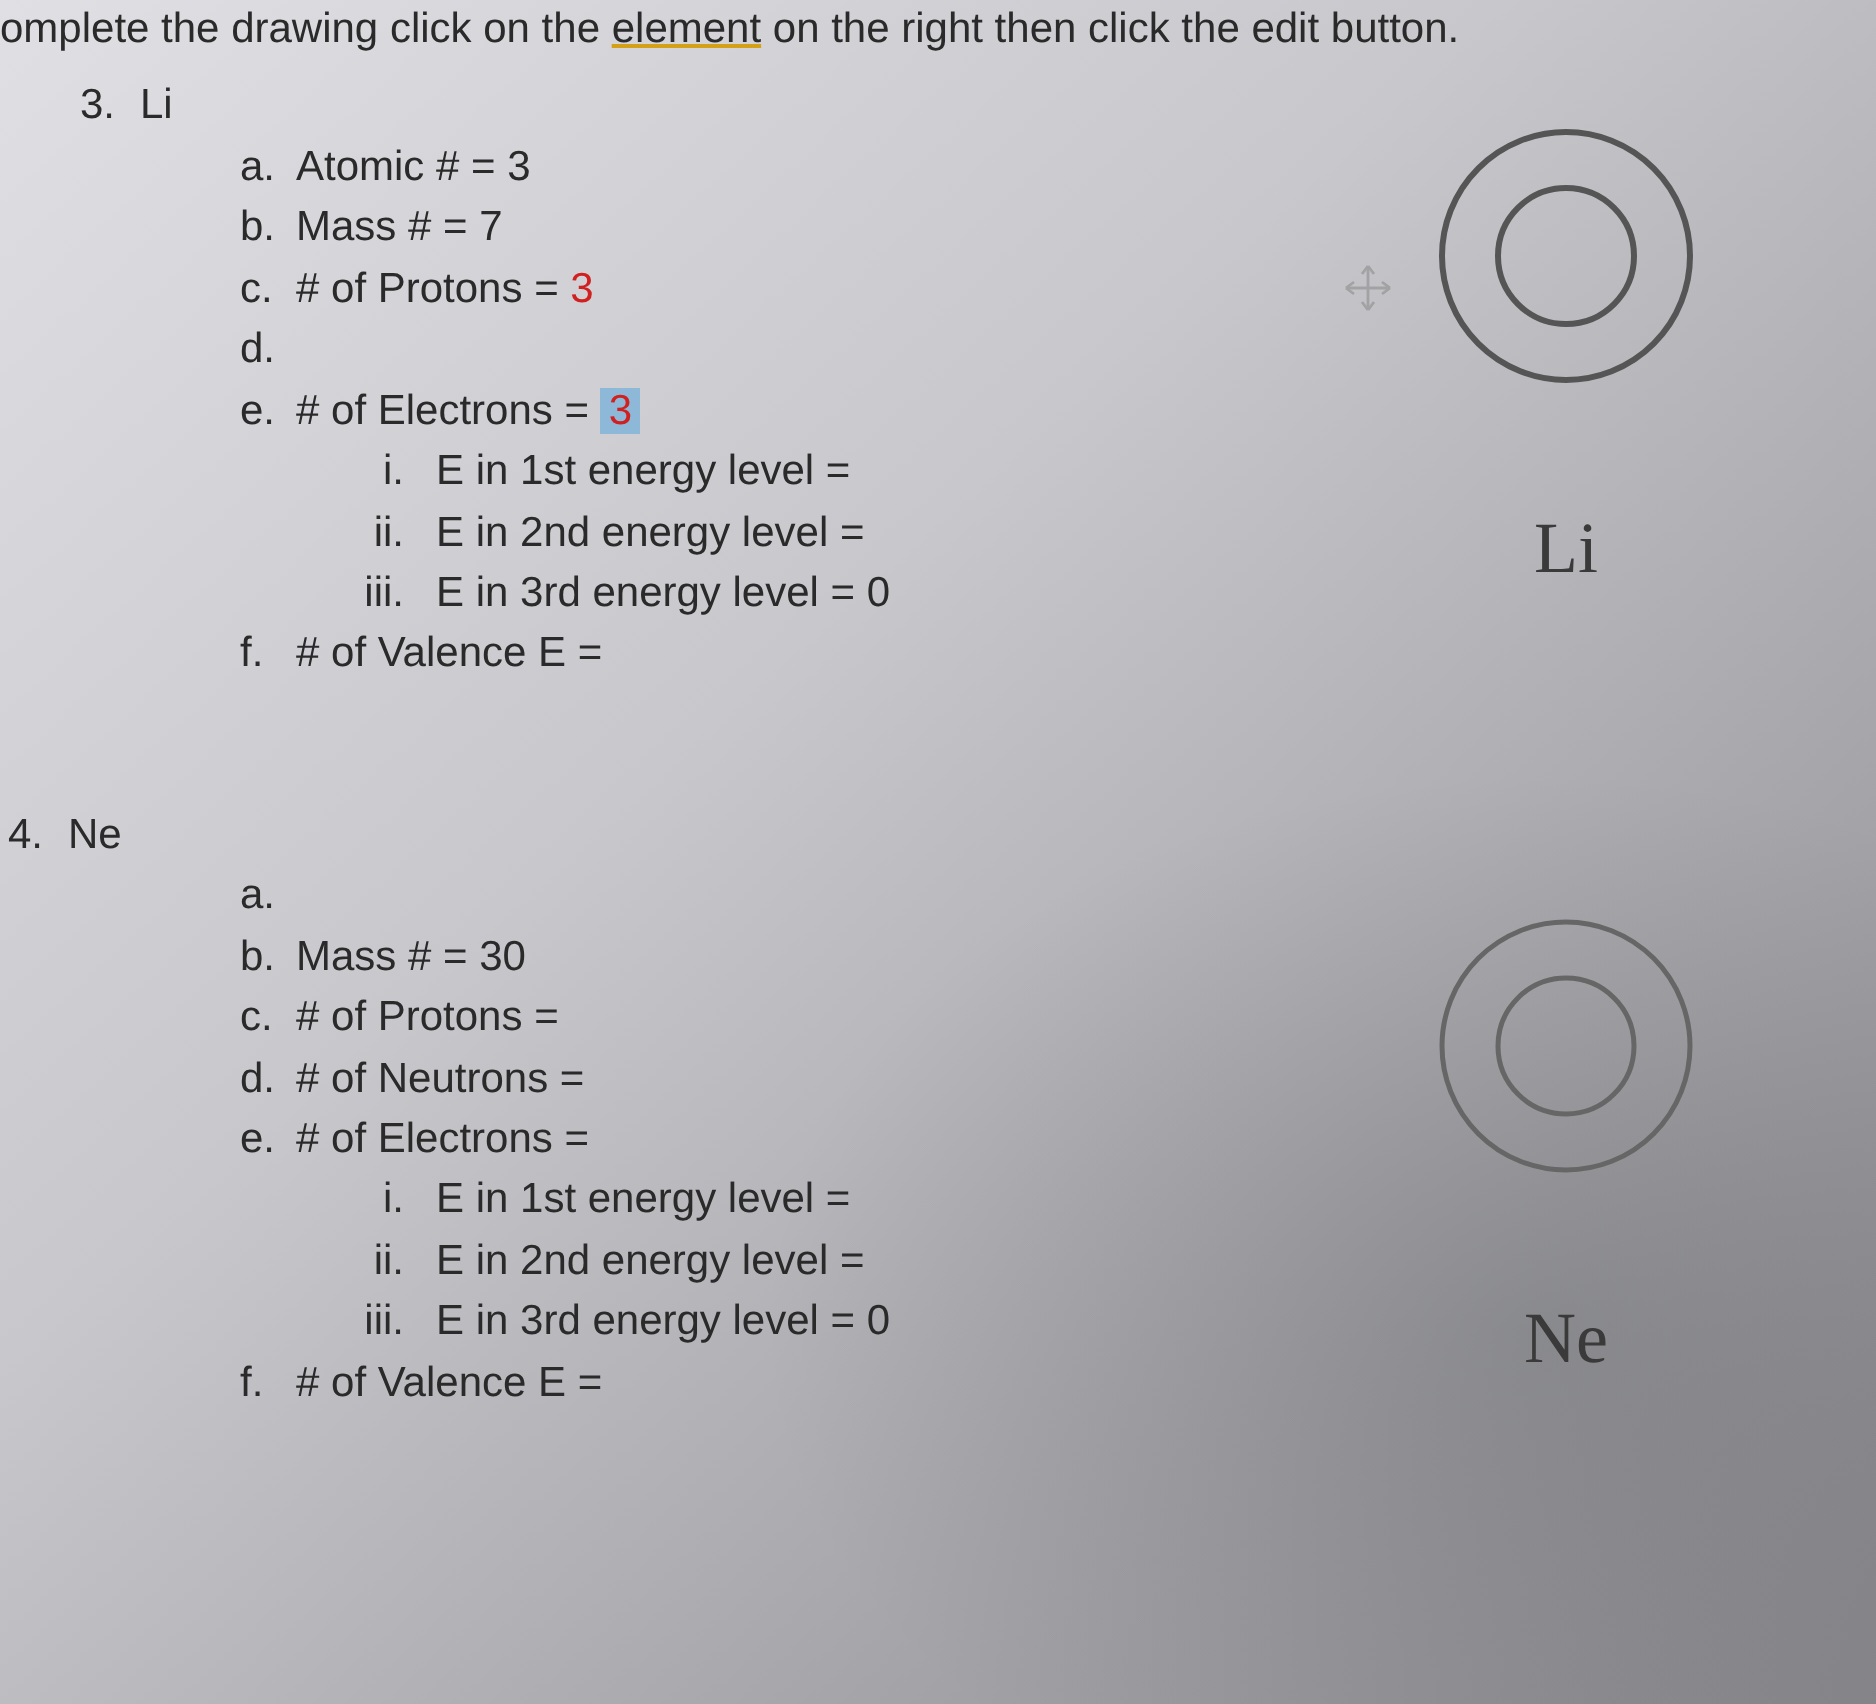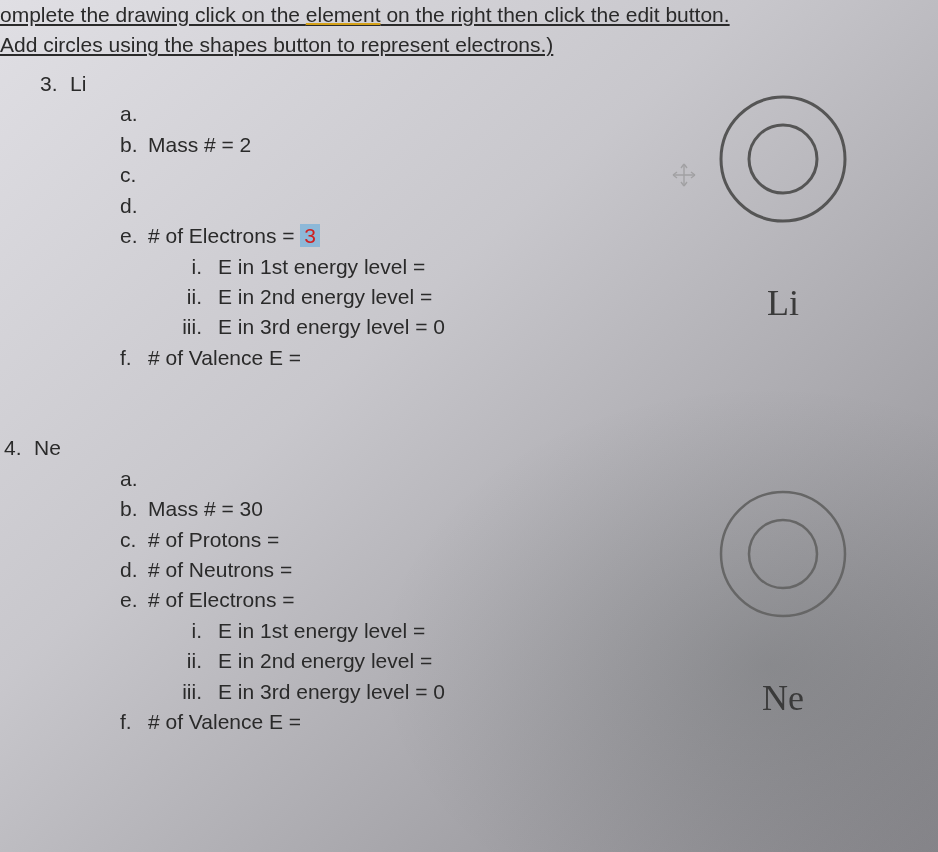--- a/index.html
+++ b/index.html
@@ -19,21 +19,20 @@
       position: absolute;
       right: 0;
       bottom: 0;
       width: 60%;
       height: 55%;
       background: radial-gradient(ellipse at 70% 60%, rgba(20,30,25,0.15) 0%, rgba(0,0,0,0) 70%);
       pointer-events: none;
     }
     .instructions {
       padding: 0 10px 6px 0;
-      text-decoration: underline;
     }
     .underline { text-decoration: underline; text-decoration-color: #d4a017; text-decoration-thickness: 2px; }
     .instr-line2 { display: block; }
     .content {
       position: relative;
       padding-left: 40px;
     }
     .q {
       margin-top: 2px;
     }
@@ -79,40 +78,41 @@
       opacity: 0.55;
     }
   </style>
 </head>
 <body>
 
 <div class="dark-overlay"></div>
 
 <div class="instructions">
   <span>omplete the drawing click on the </span><span class="underline">element</span><span> on the right then click the edit button.</span>
-  <span class="instr-line2">Add circles using the shapes button to represent electrons.)</span>
 </div>
 
 <div class="content">
 
   <div class="q">
     <div class="q-num">
       <span class="num">3.</span>
       <span>Li</span>
     </div>
     <div class="sub">
       <div class="sub-item">
         <span class="lbl">a.</span>
+        <span>Atomic # = 3</span>
       </div>
       <div class="sub-item">
         <span class="lbl">b.</span>
-        <span>Mass # = 2</span>
+        <span>Mass # = 7</span>
       </div>
       <div class="sub-item">
         <span class="lbl">c.</span>
+        <span><span># of Protons = </span><span class="red">3</span></span>
       </div>
       <div class="sub-item">
         <span class="lbl">d.</span>
       </div>
       <div class="sub-item">
         <span class="lbl">e.</span>
         <span><span># of Electrons = </span><span class="red highlight">3</span></span>
       </div>
       <div class="subsub">
         <div class="subsub-item">

